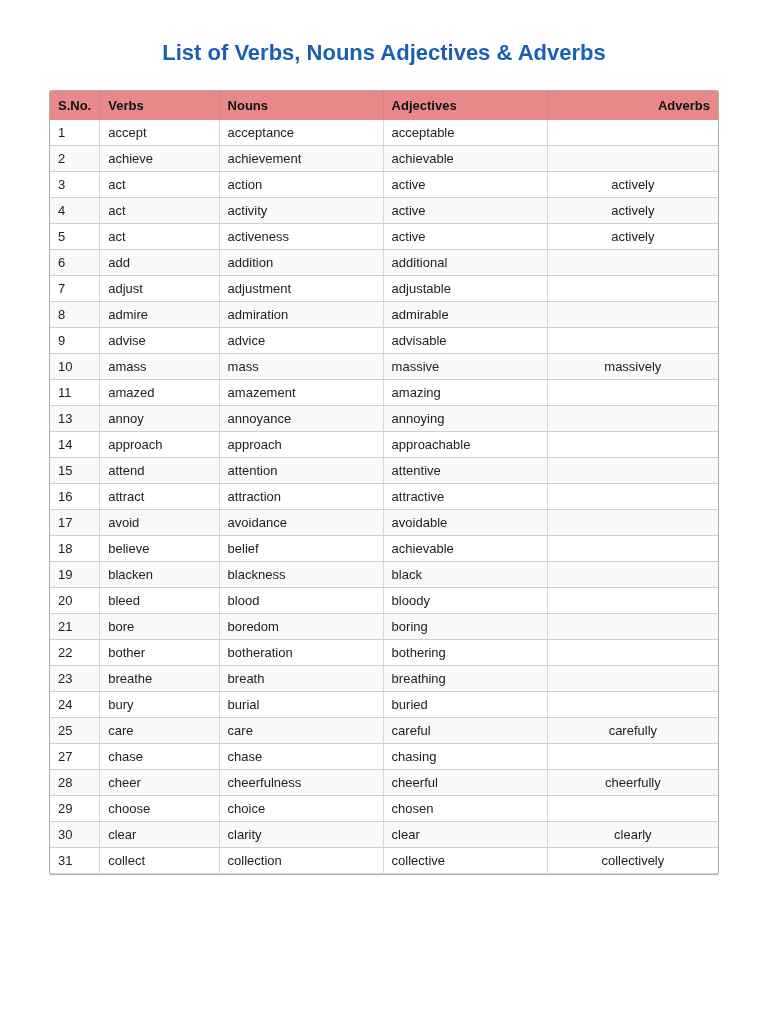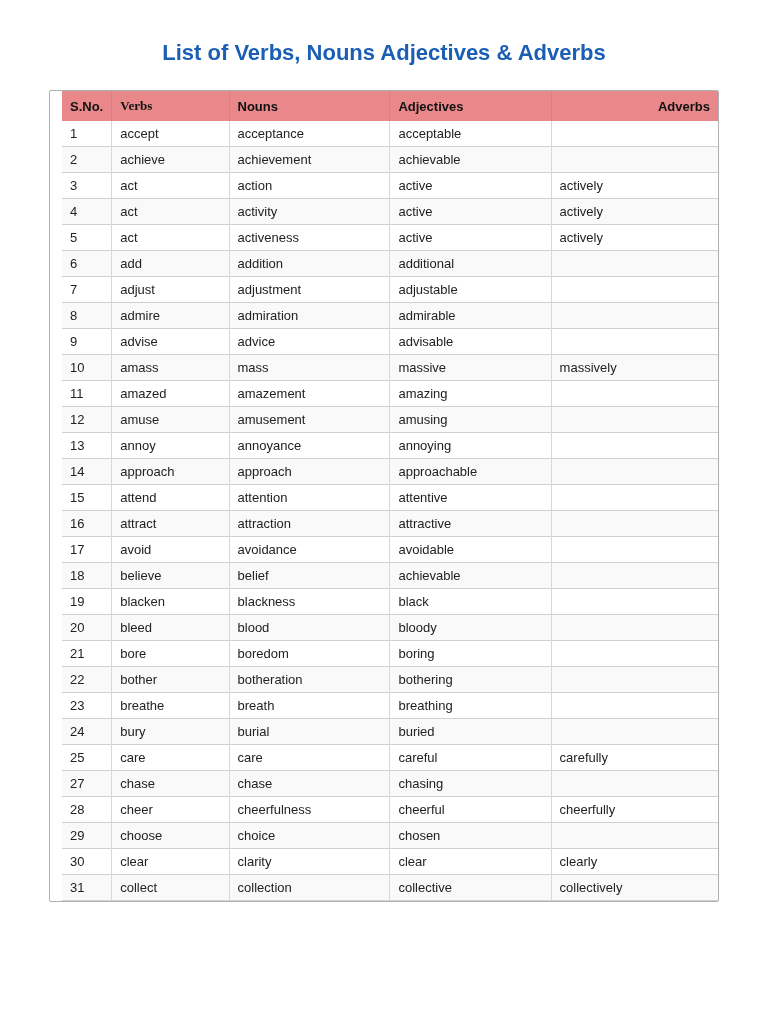--- a/index.html
+++ b/index.html
@@ -20,21 +20,20 @@
       font-size: 22px;
       font-weight: bold;
       text-align: left;
       margin-bottom: 24px;
     }
     .table-wrapper {
       border: 1px solid #b0b0b0;
       border-radius: 2px;
       width: 670px;
       overflow: hidden;
-      padding-left: 12px;
     }
     table {
       width: 100%;
       border-collapse: collapse;
     }
     thead tr {
       background-color: #e8888a;
     }
     thead th {
       padding: 7px 8px;
@@ -48,23 +47,23 @@
     tbody tr {
       border-bottom: 1px solid #d0d0d0;
     }
     tbody tr:nth-child(even) { background: #f9f9f9; }
     tbody tr:nth-child(odd) { background: #ffffff; }
     tbody td {
       padding: 5px 8px;
       border-right: 1px solid #d8d8d8;
       font-size: 13px;
     }
-    tbody td:last-child { border-right: none; }
+    tbody td:last-child { border-right: none; text-align: center; }
     .col-sno { width: 48px; }
-    .col-verb { width: 120px; font-family: Liberation Serif, serif; }
+    .col-verb { width: 120px; }
     .col-noun { width: 165px; }
     .col-adj { width: 165px; }
     .col-adv { width: 172px; }
   </style>
 </head>
 <body>
 
 <h1>List of Verbs, Nouns Adjectives &amp; Adverbs</h1>
 
 <div class="table-wrapper">
@@ -150,27 +149,20 @@
           <td>massively</td>
         </tr>
         <tr>
           <td>11</td>
           <td>amazed</td>
           <td>amazement</td>
           <td>amazing</td>
           <td></td>
         </tr>
         <tr>
-          <td>12</td>
-          <td>amuse</td>
-          <td>amusement</td>
-          <td>amusing</td>
-          <td></td>
-        </tr>
-        <tr>
           <td>13</td>
           <td>annoy</td>
           <td>annoyance</td>
           <td>annoying</td>
           <td></td>
         </tr>
         <tr>
           <td>14</td>
           <td>approach</td>
           <td>approach</td>

